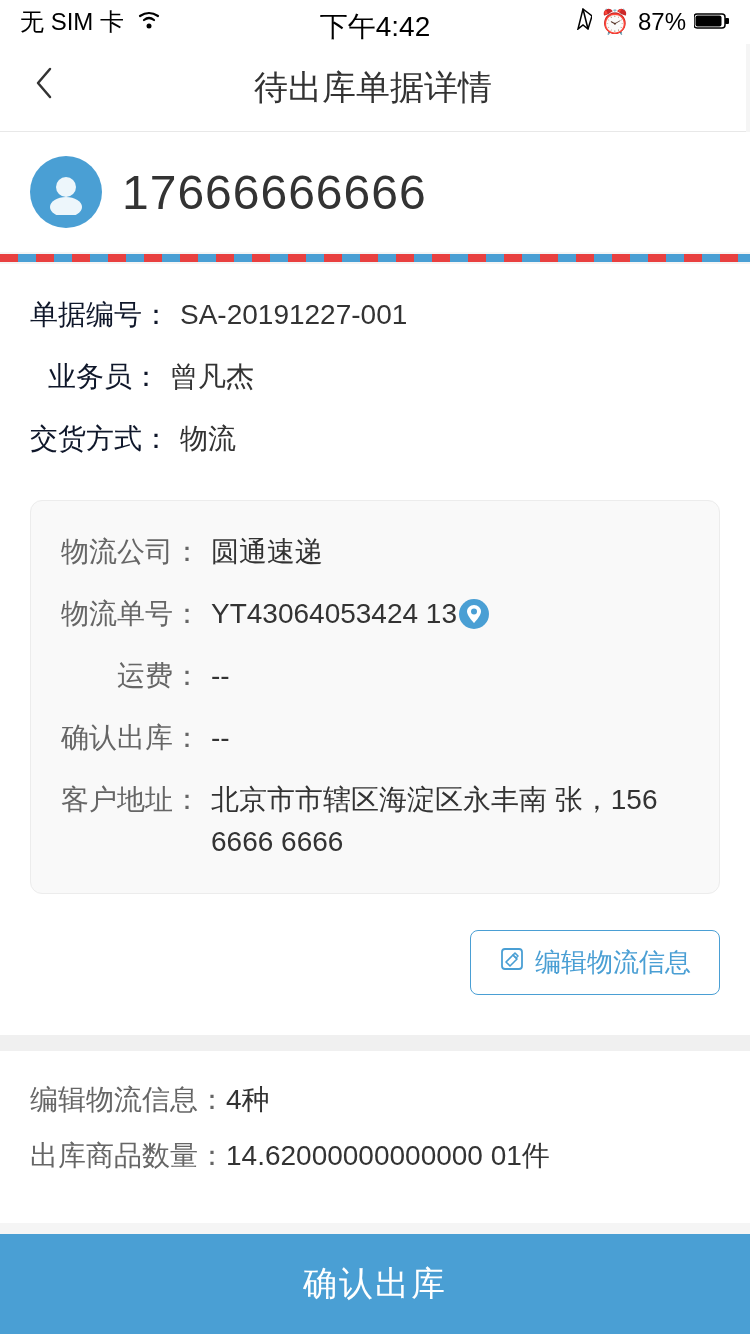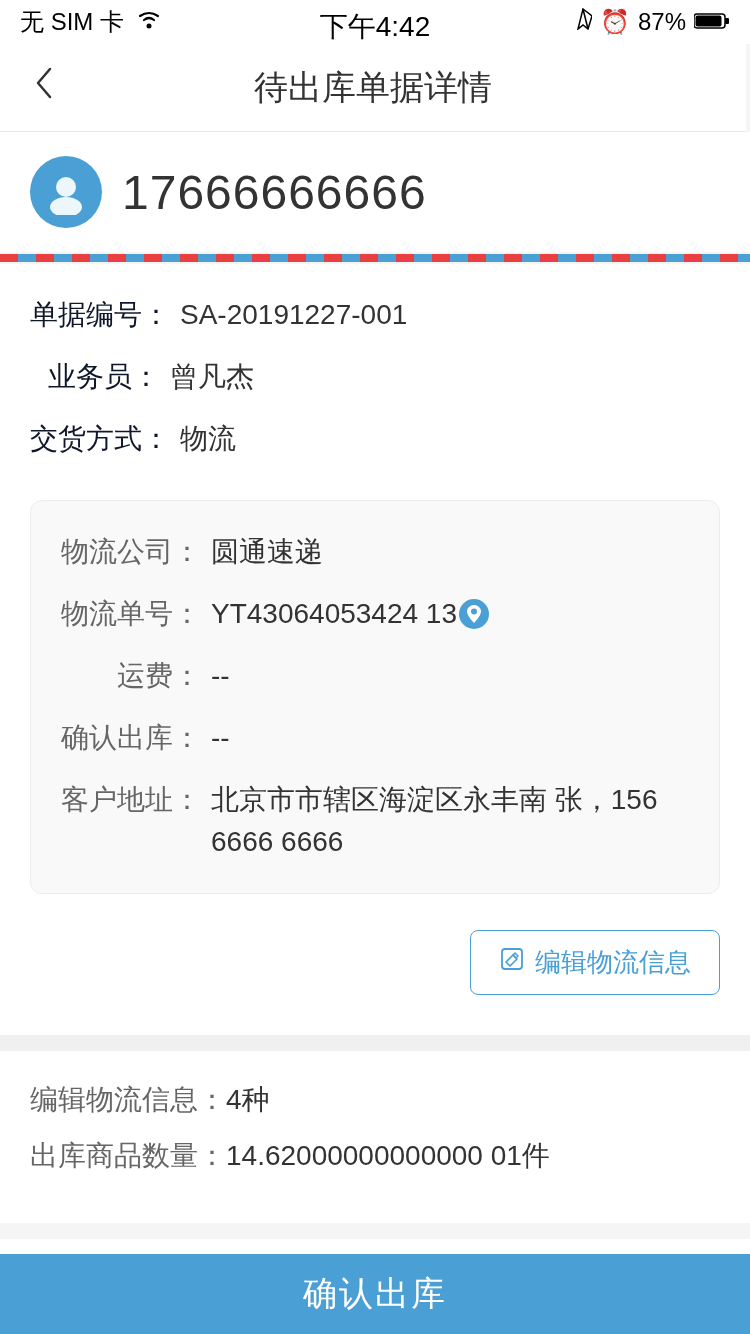--- a/index.html
+++ b/index.html
@@ -244,21 +244,21 @@
       height: 200px;
       background: #f5f5f5;
     }
 
     
     .confirm-btn-bar {
       position: fixed;
       bottom: 0;
       left: 0;
       width: 750px;
-      height: 80px;
+      height: 100px;
       background: #4a9fd4;
       display: flex;
       align-items: center;
       justify-content: center;
       cursor: pointer;
     }
     .confirm-btn-text {
       font-size: 34px;
       color: #fff;
       font-weight: 500;

